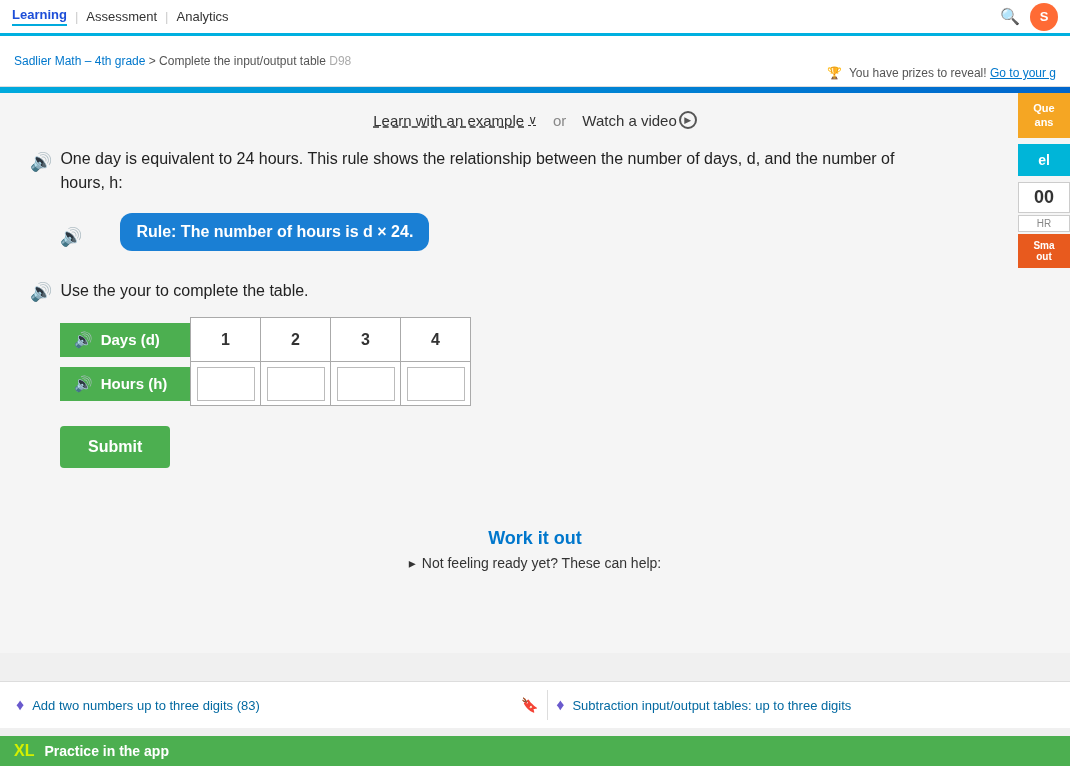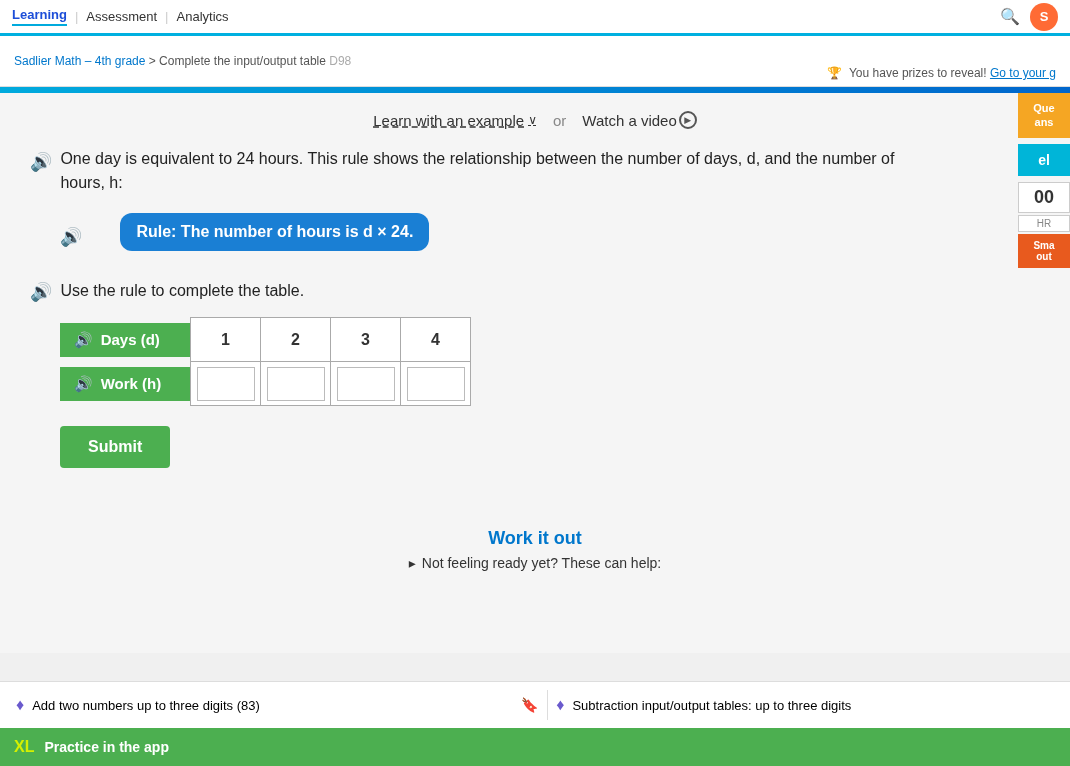--- a/index.html
+++ b/index.html
@@ -281,42 +281,42 @@
       display: flex;
       align-items: center;
       padding: 8px 16px;
       gap: 8px;
     }
     .suggestion-item {
       display: flex;
       align-items: center;
       gap: 8px;
       font-size: 13px;
-      color: #000000;
+      color: #0369a1;
       cursor: pointer;
       flex: 1;
     }
     .suggestion-divider {
       width: 1px;
       height: 30px;
       background: #ddd;
     }
     .diamond-icon {
       color: #6a5acd;
       font-size: 16px;
     }
     .bookmark-icon { color: #555; font-size: 14px; cursor: pointer; }
 
     
     .xl-bar {
       position: absolute;
       bottom: 0;
       left: 0;
       right: 0;
-      height: 38px;
+      height: 30px;
       background: #4caf50;
       display: flex;
       align-items: center;
       padding: 0 14px;
       gap: 10px;
     }
     .xl-logo {
       font-size: 16px;
       font-weight: bold;
       color: #fff;
@@ -390,21 +390,21 @@
       <span>One day is equivalent to 24 hours. This rule shows the relationship between the number of days, d, and the number of hours, h:</span>
     </div>
 
     <div style="margin-left:30px;margin-bottom:14px;display:flex;align-items:center;">
       <span class="speaker-icon" style="margin-right:8px;">🔊</span>
       <div class="rule-box">Rule: The number of hours is d × 24.</div>
     </div>
 
     <div class="use-rule-text">
       <span class="speaker-icon">🔊</span>
-      <span>Use the rule to complete the table.</span>
+      <span>Use the your to complete the table.</span>
     </div>
 
     
     <table class="io-table">
       <tbody>
           <tr>
         <td style="border:none;">
           <div class="header-cell">
             <span>🔊</span>
             <span>Days (d)</span>
@@ -412,21 +412,21 @@
         </td>
         <td class="number-cell">1</td>
         <td class="number-cell">2</td>
         <td class="number-cell">3</td>
         <td class="number-cell">4</td>
       </tr>
       <tr>
         <td style="border:none;">
           <div class="header-cell">
             <span>🔊</span>
-            <span>Work (h)</span>
+            <span>Hours (h)</span>
           </div>
         </td>
         <td class="input-cell"><input type="text" style=""></td>
         <td class="input-cell"><input type="text" style=""></td>
         <td class="input-cell"><input type="text" style=""></td>
         <td class="input-cell"><input type="text" style=""></td>
       </tr>
     </tbody>
       </table>
 

